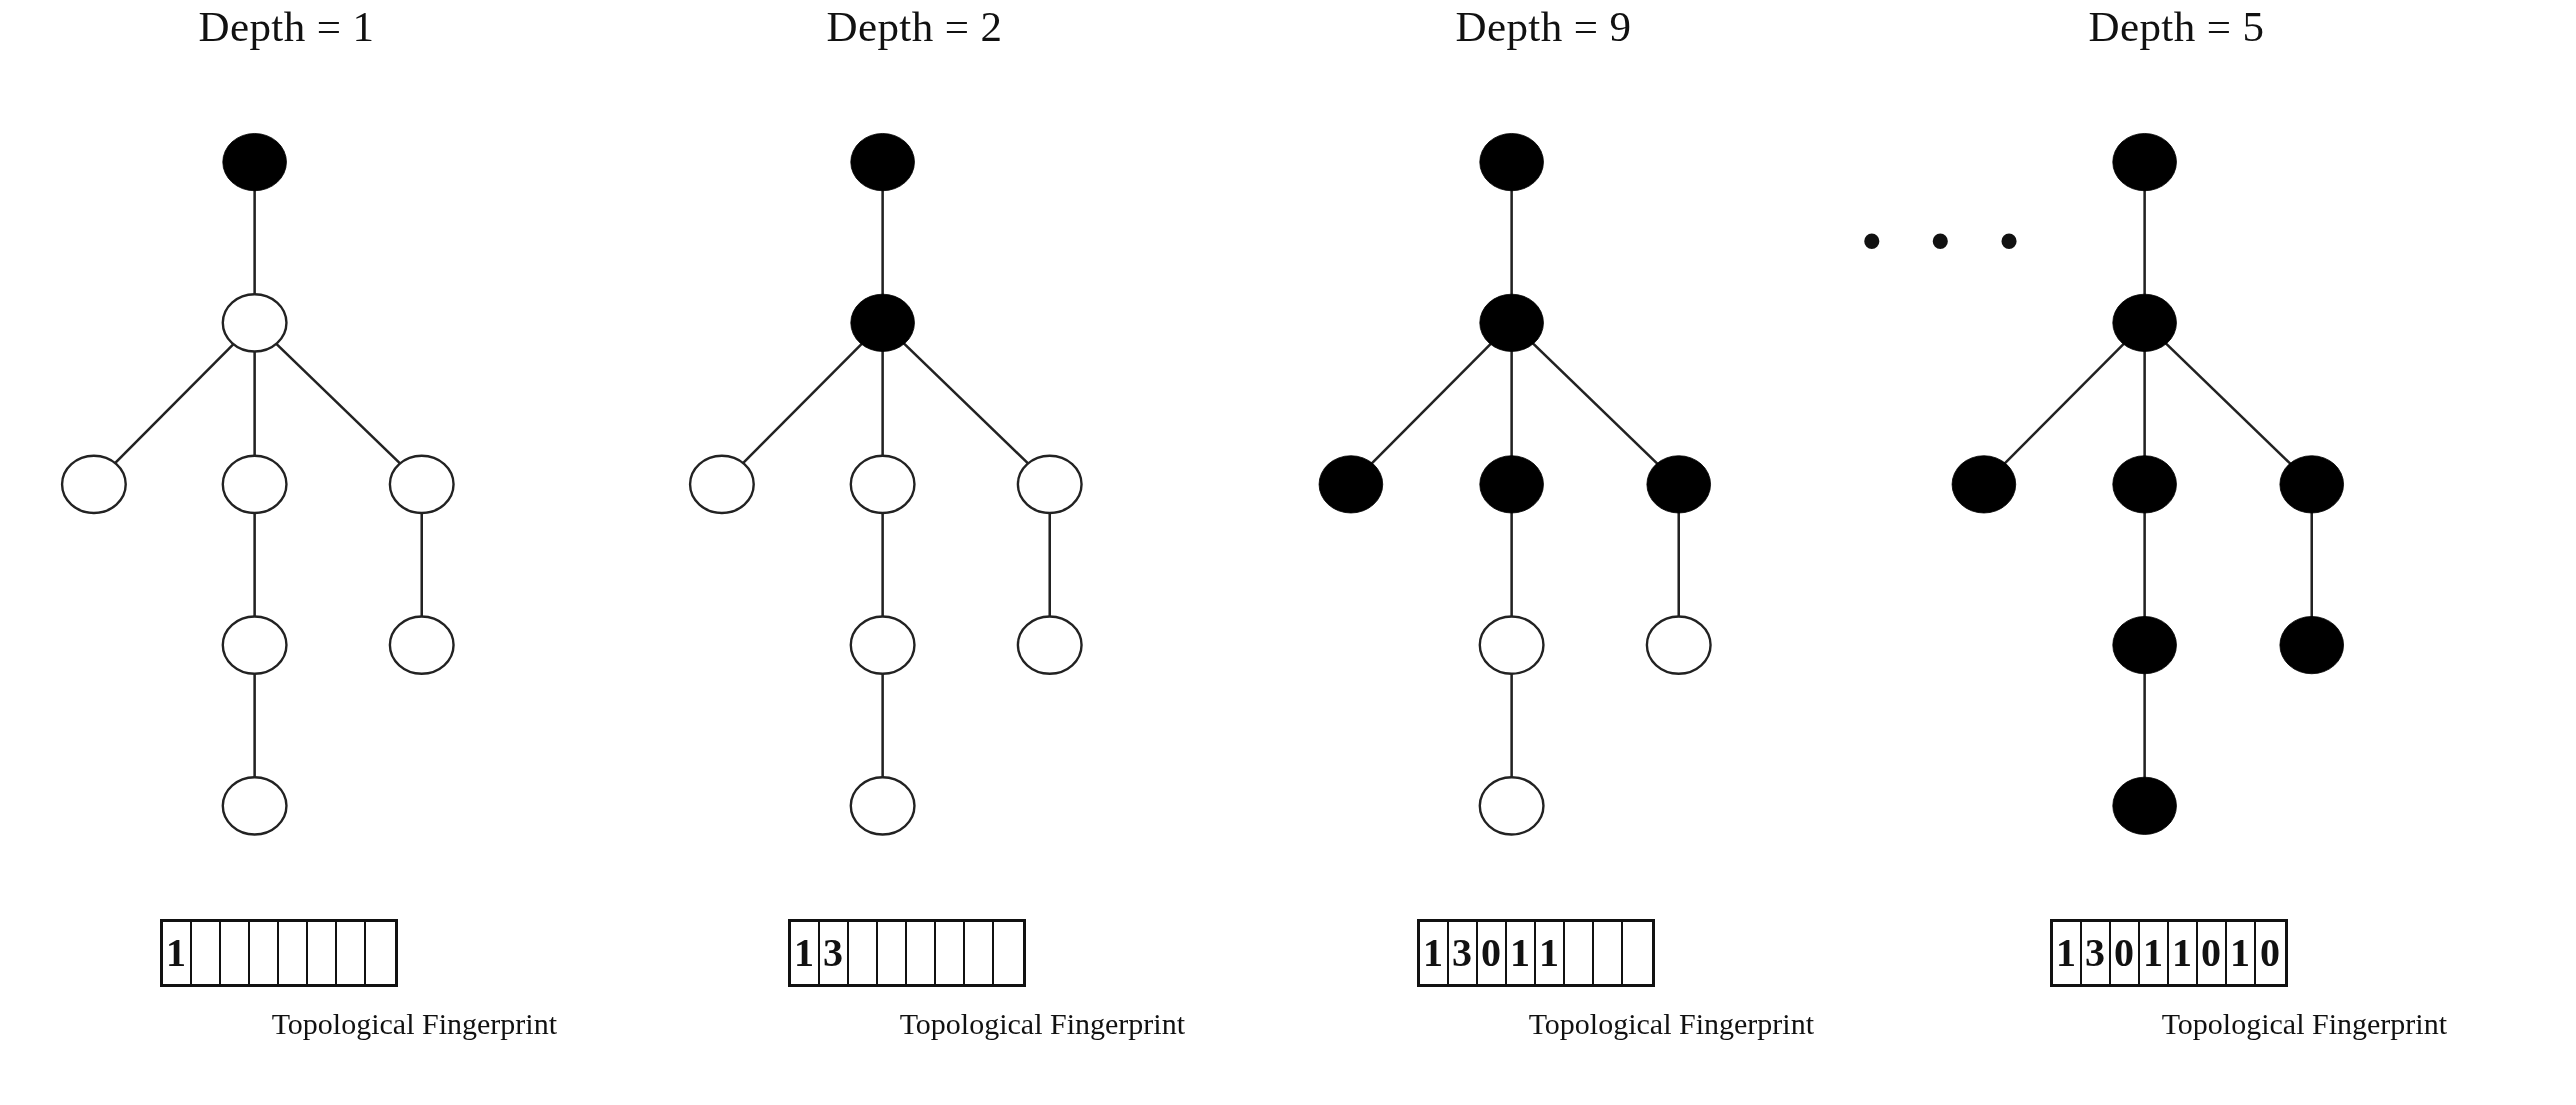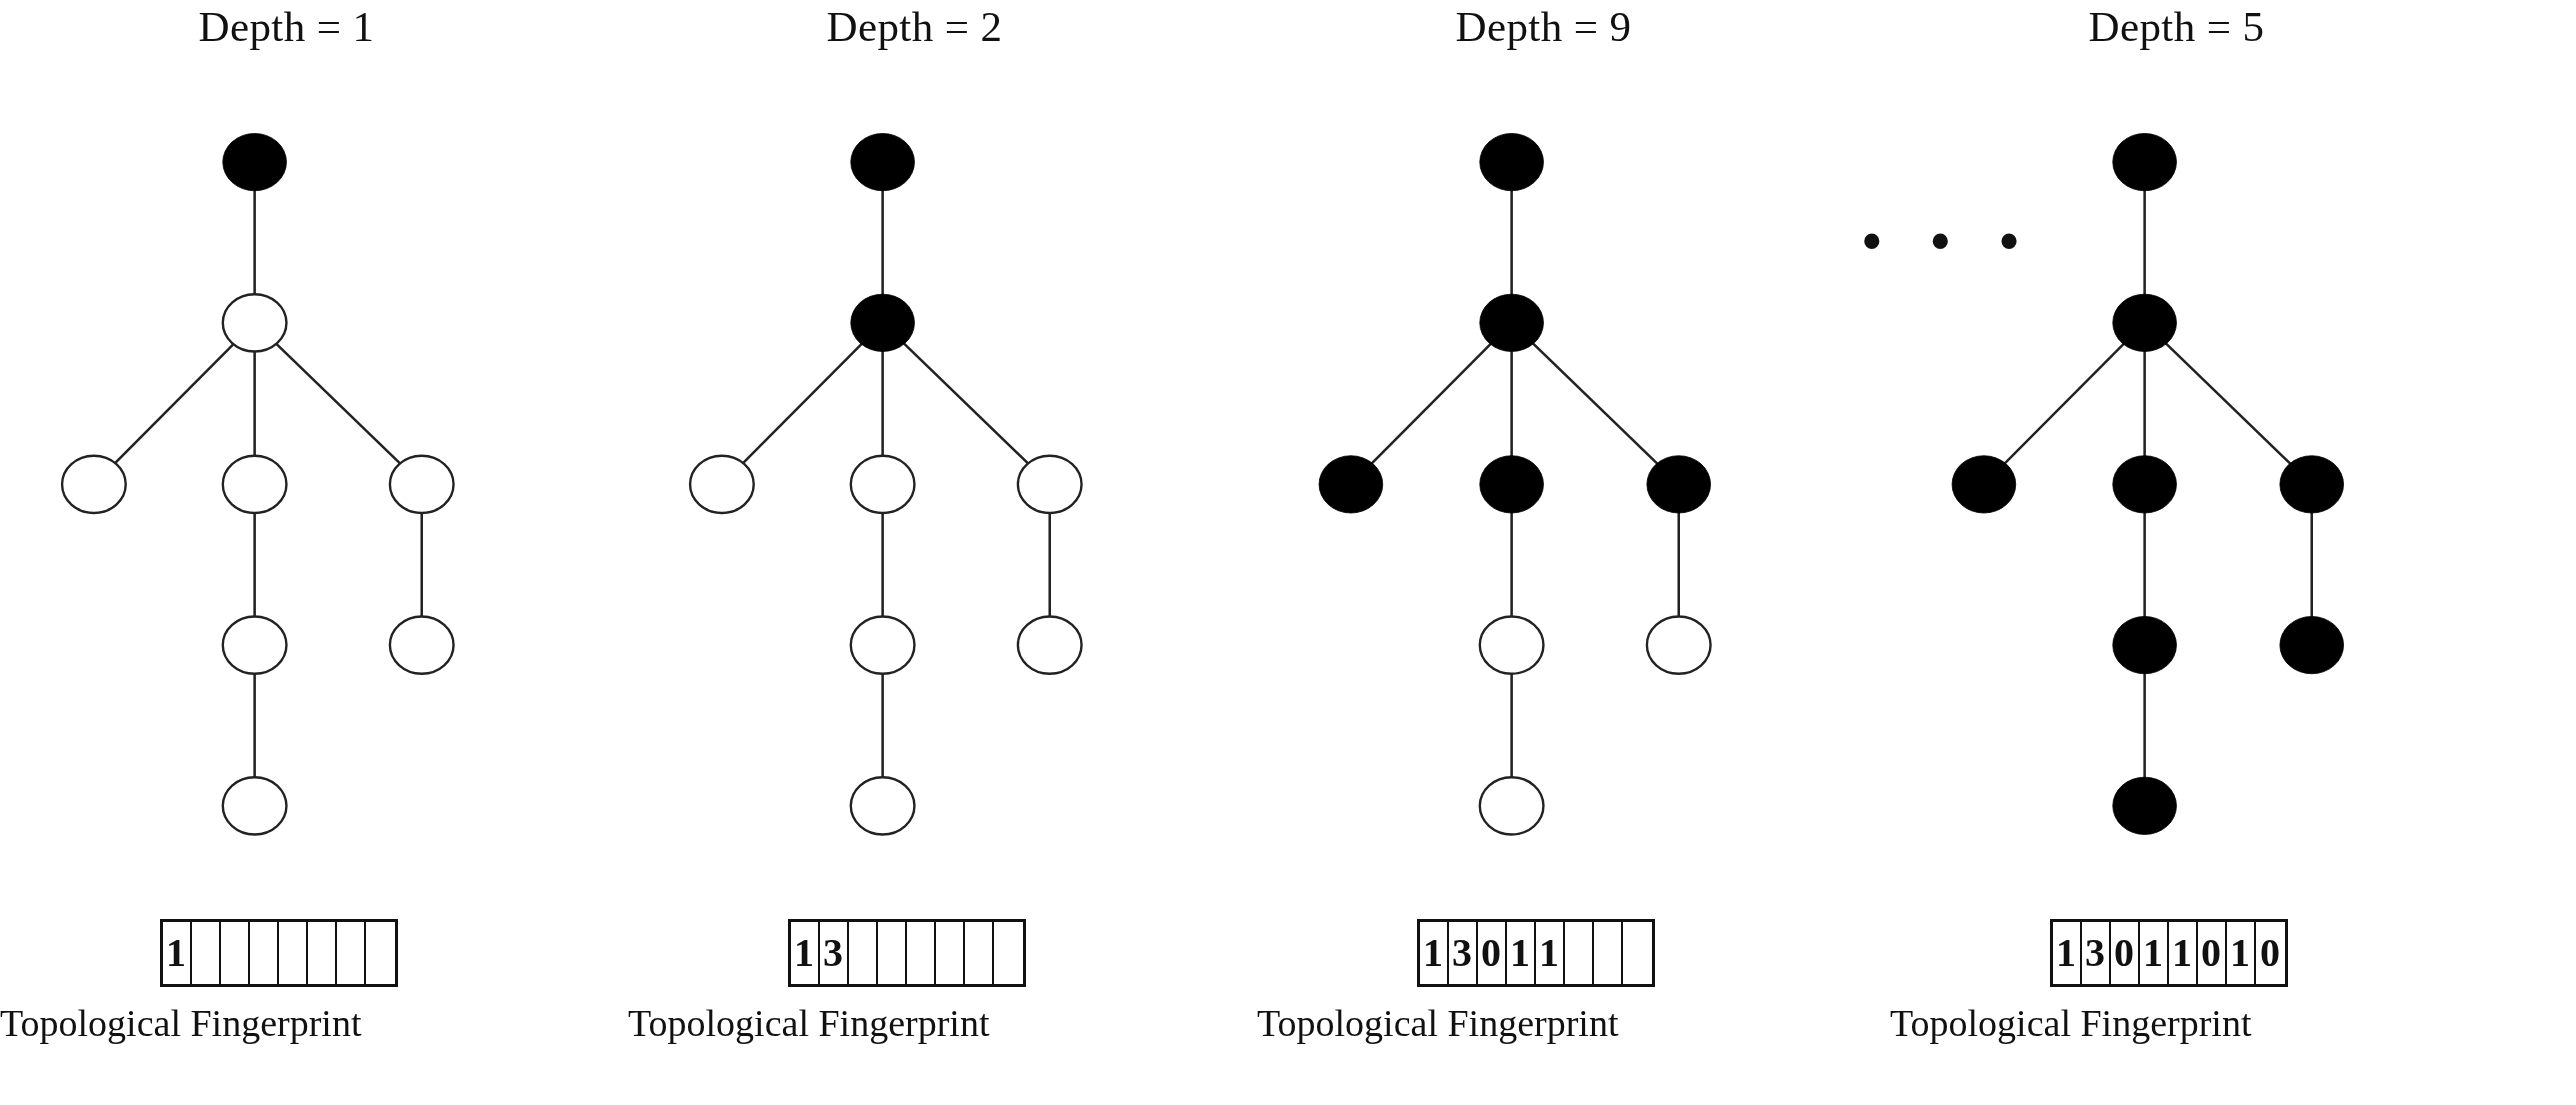--- a/index.html
+++ b/index.html
@@ -61,22 +61,22 @@
     font-size:40px;
     font-weight:700;
     line-height:1;
     box-sizing:border-box;
   }
   .fp-cell:last-child{border-right:none;}
   .fp-label{
     position:absolute;
     left:0;top:998px;
     width:557px;
-    text-align:left;
-    font-size:38px;
+    text-align:right;
+    font-size:30px;
     line-height:51px;
     white-space:nowrap;
   }
   .ellipsis{
     position:absolute;
     font-size:56px;
     letter-spacing:17.5px;
     line-height:1;
     color:#111111;
     font-weight:700;

